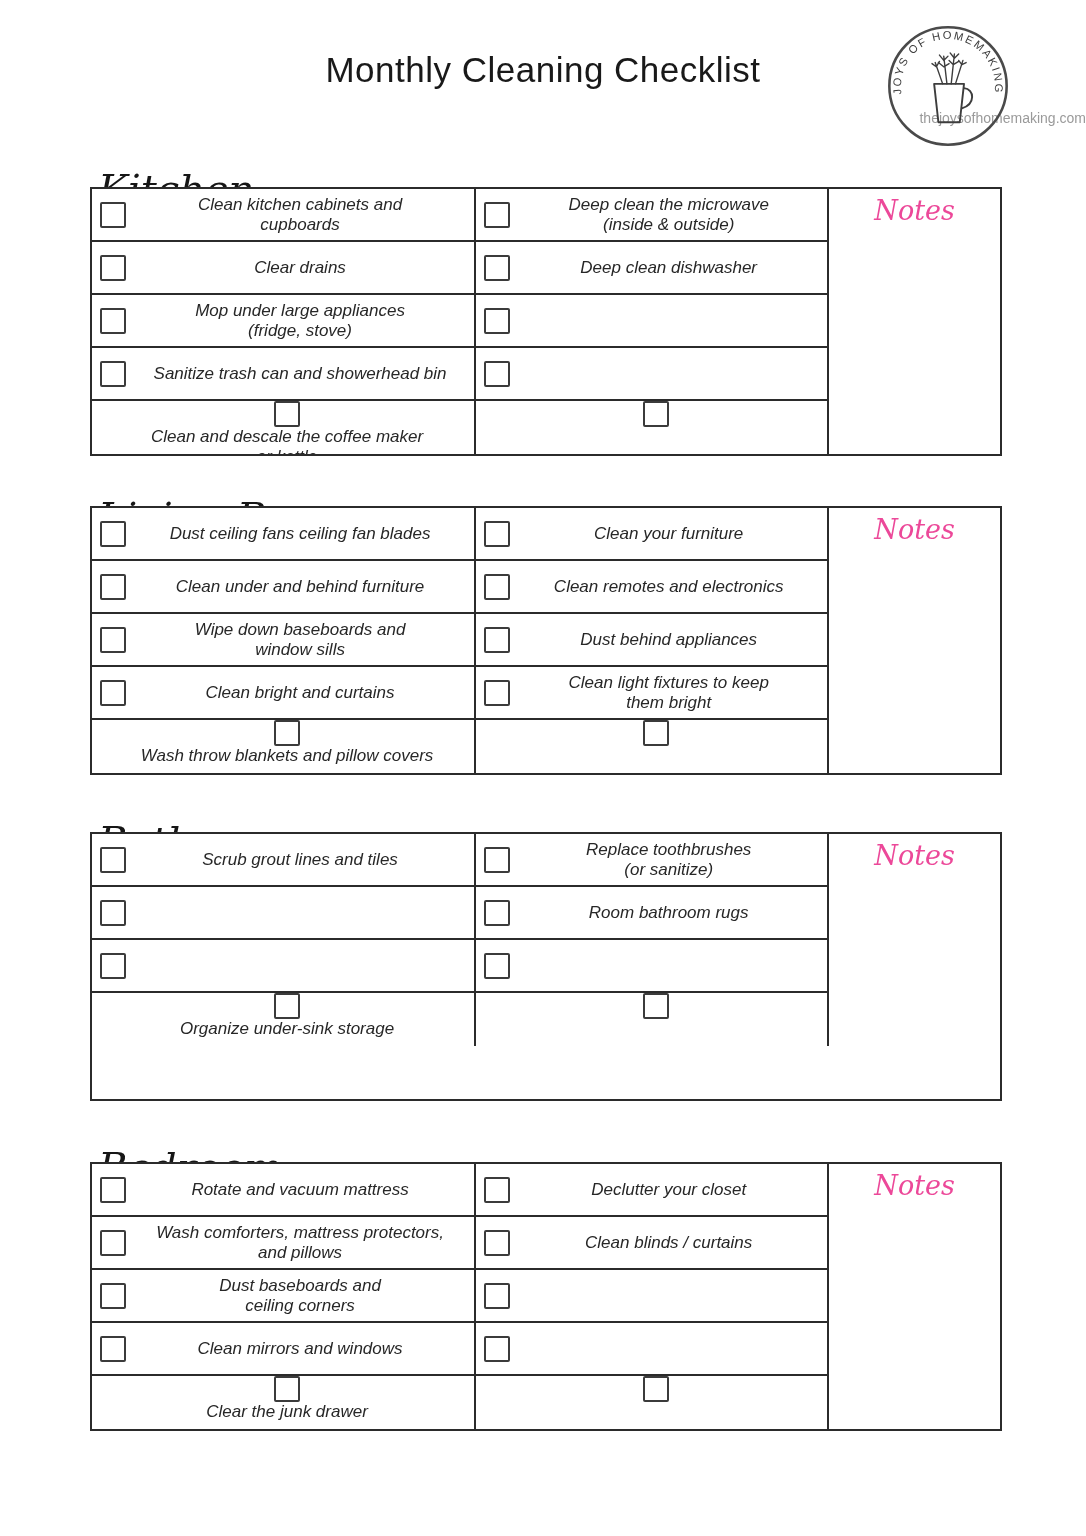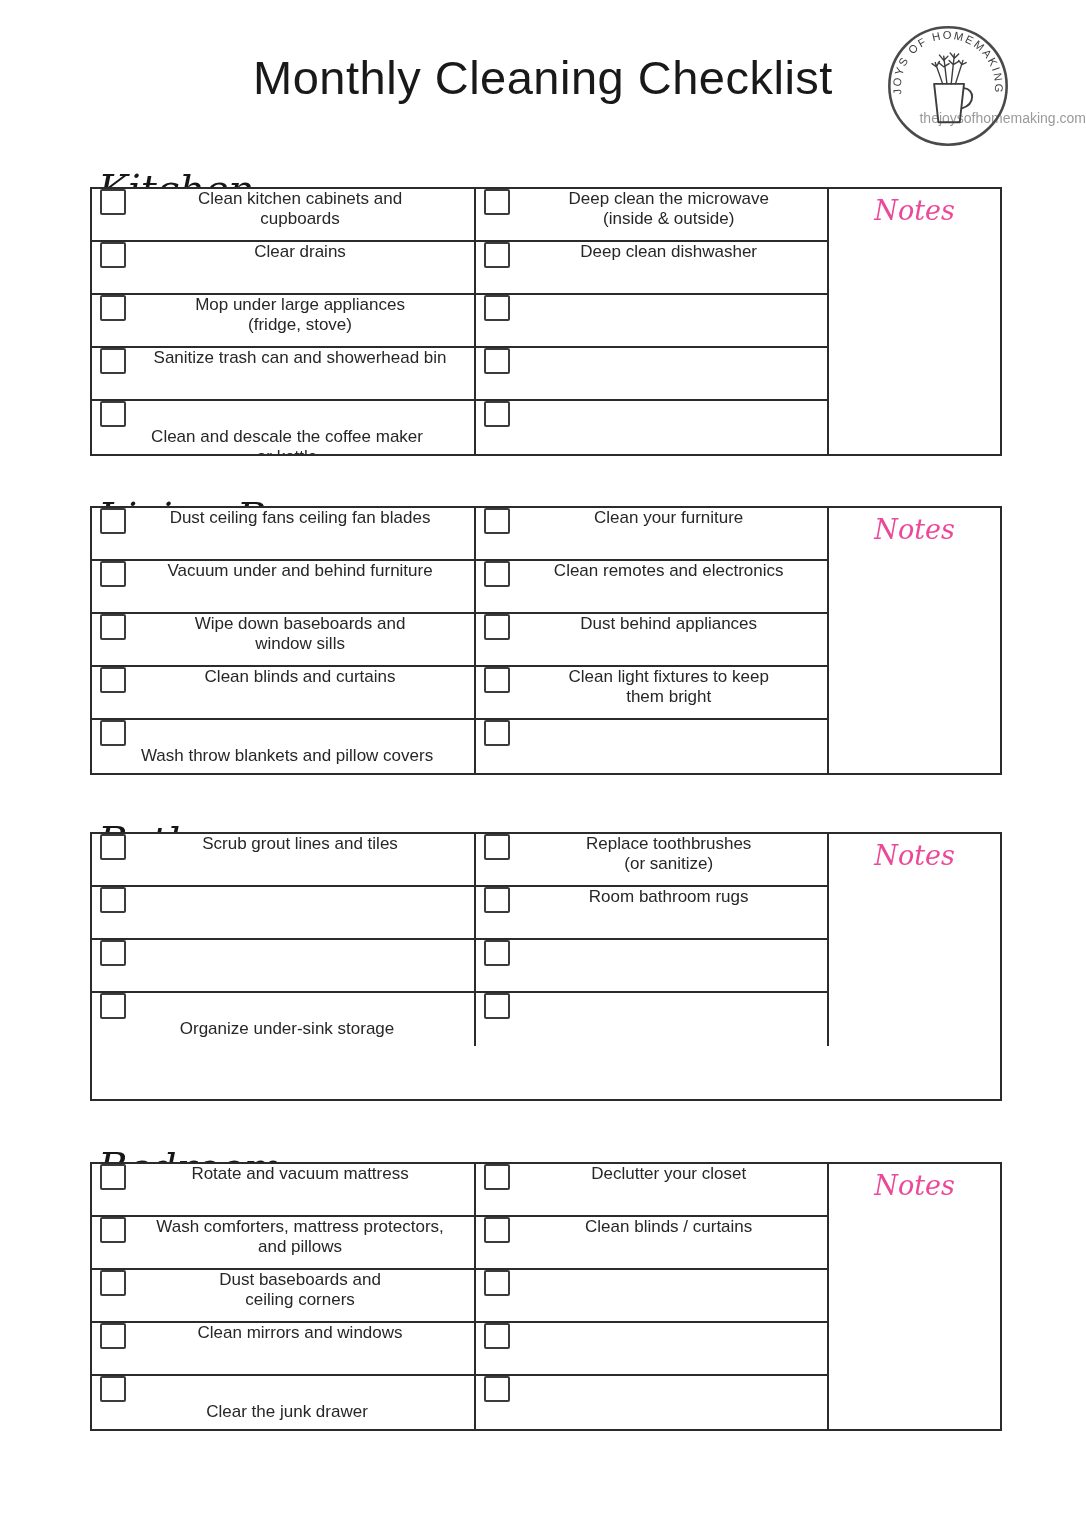--- a/index.html
+++ b/index.html
@@ -2,44 +2,45 @@
 <html><head>
 <meta charset="utf-8">
 <style>
   html,body { margin:0; padding:0; background:#ffffff; }
   .page {
     position:relative; width:1086px; height:1536px; background:#ffffff;
     font-family:"Liberation Sans", sans-serif; overflow:hidden; color:#1b1b1b;
   }
   .page-title {
     position:absolute; top:50px; left:0; width:100%; text-align:center;
-    font-size:47px; font-weight:400; letter-spacing:0.5px; color:#191919;
+    font-size:35px; font-weight:400; letter-spacing:0.5px; color:#191919;
   }
   .site-url {
     position:absolute; top:110px; left:0; width:100%; text-align:right;
     font-size:14px; color:#9a9a9a;
   }
   .logo { position:absolute; left:884px; top:22px; width:128px; height:128px; }
 
   .script { font-family:"DejaVu Serif", serif; font-style:italic; }
 
   .sec-heading {
     position:absolute; left:98px; font-size:40px; line-height:1; color:#161616;
     font-weight:500;
   }
   .table {
     position:absolute; left:90px; width:912px; box-sizing:border-box;
     border:2px solid #2b2b2b; background:#fff;
     display:grid; grid-template-columns:42.3% 38.9% auto;
     grid-template-rows:repeat(5, 53px);
   }
   .cell {
-    display:flex; box-sizing:border-box; min-width:0;
+    display:flex; align-items:center; box-sizing:border-box; min-width:0;
     border-right:2px solid #2b2b2b; border-bottom:2px solid #2b2b2b;
     padding-left:8px;
+    font-style:italic;
   }
   .cell.last { border-bottom:none;flex-direction:column; }
   .cb {
     width:26px; height:26px; flex:0 0 auto; background:#fff;
     border:2px solid #3b3b3b; border-radius:2px; box-sizing:border-box;
   }
   .task {
     flex:1; text-align:center; font-size:17px; line-height:1.15; color:#272727;
     white-space:pre-line; padding:0 6px; overflow:hidden;
   }
@@ -133,38 +134,38 @@
     <div class="cell">
         <span class="cb"></span>
         <span class="task">Dust ceiling fans ceiling fan blades</span>
       </div>
     <div class="cell">
         <span class="cb"></span>
         <span class="task">Clean your furniture</span>
       </div>
     <div class="cell">
         <span class="cb"></span>
-        <span class="task">Vacuum under and behind furniture</span>
+        <span class="task">Clean under and behind furniture</span>
       </div>
     <div class="cell">
         <span class="cb"></span>
         <span class="task">Clean remotes and electronics</span>
       </div>
     <div class="cell">
         <span class="cb"></span>
         <span class="task">Wipe down baseboards and
 window sills</span>
       </div>
     <div class="cell">
         <span class="cb"></span>
         <span class="task">Dust behind appliances</span>
       </div>
     <div class="cell">
         <span class="cb"></span>
-        <span class="task">Clean blinds and curtains</span>
+        <span class="task">Clean bright and curtains</span>
       </div>
     <div class="cell">
         <span class="cb"></span>
         <span class="task">Clean light fixtures to keep
 them bright</span>
       </div>
     <div class="cell last">
         <span class="cb"></span>
         <span class="task">Wash throw blankets and pillow covers</span>
       </div>

